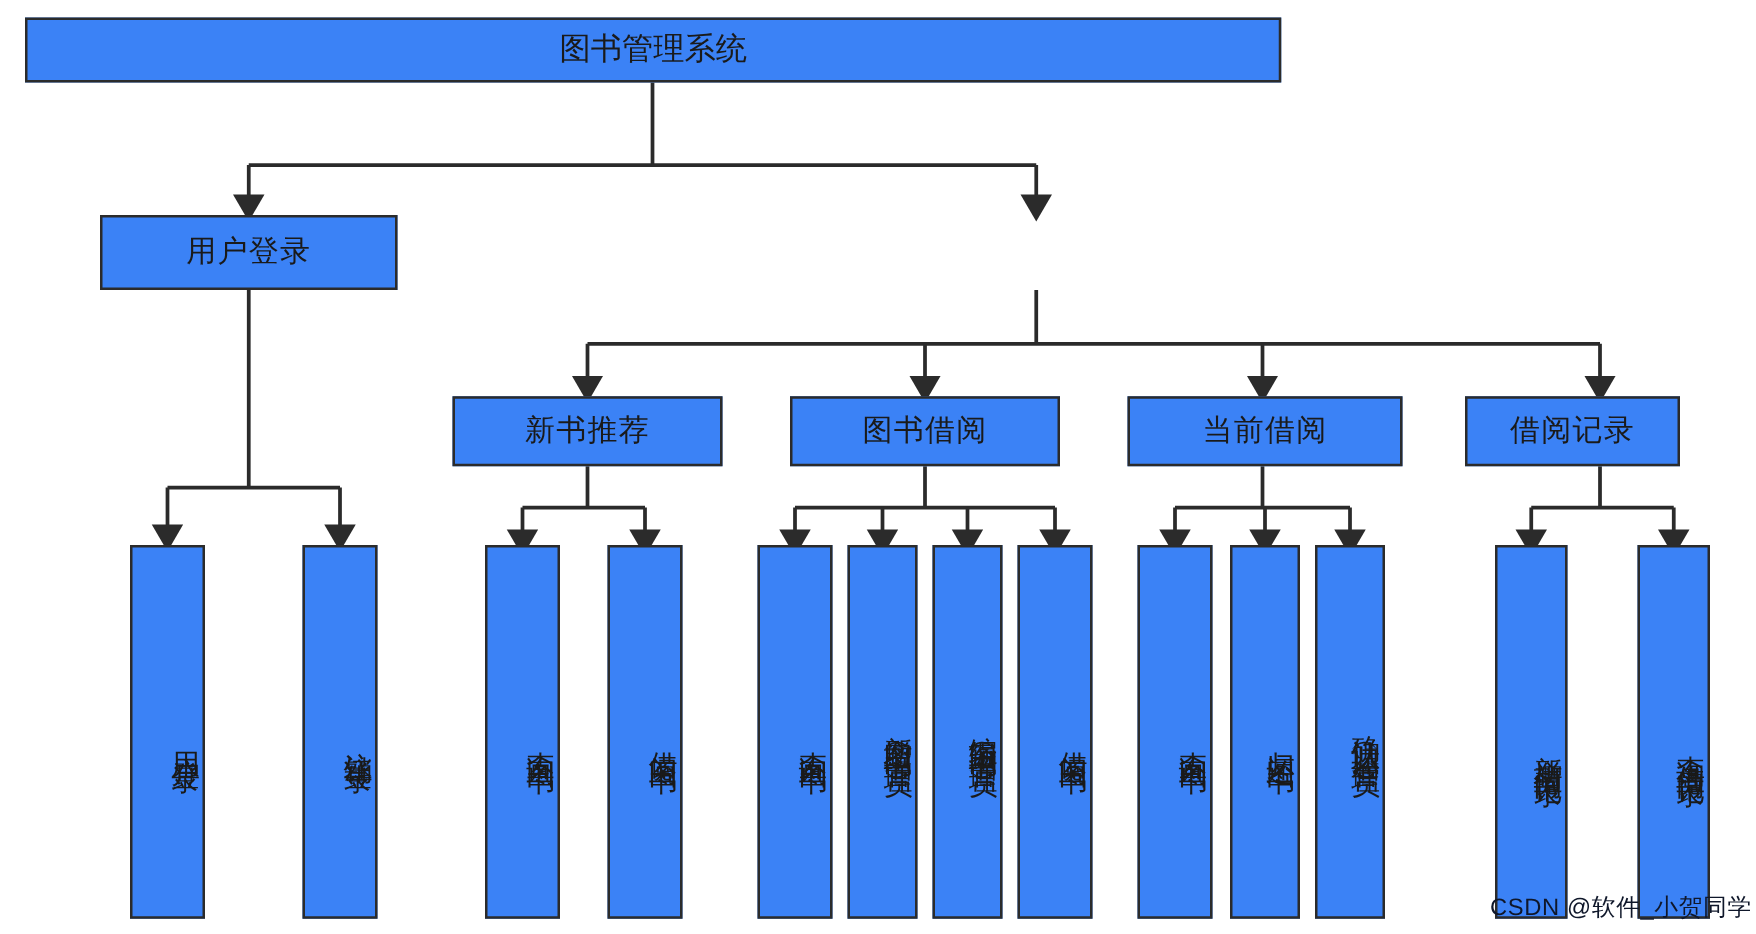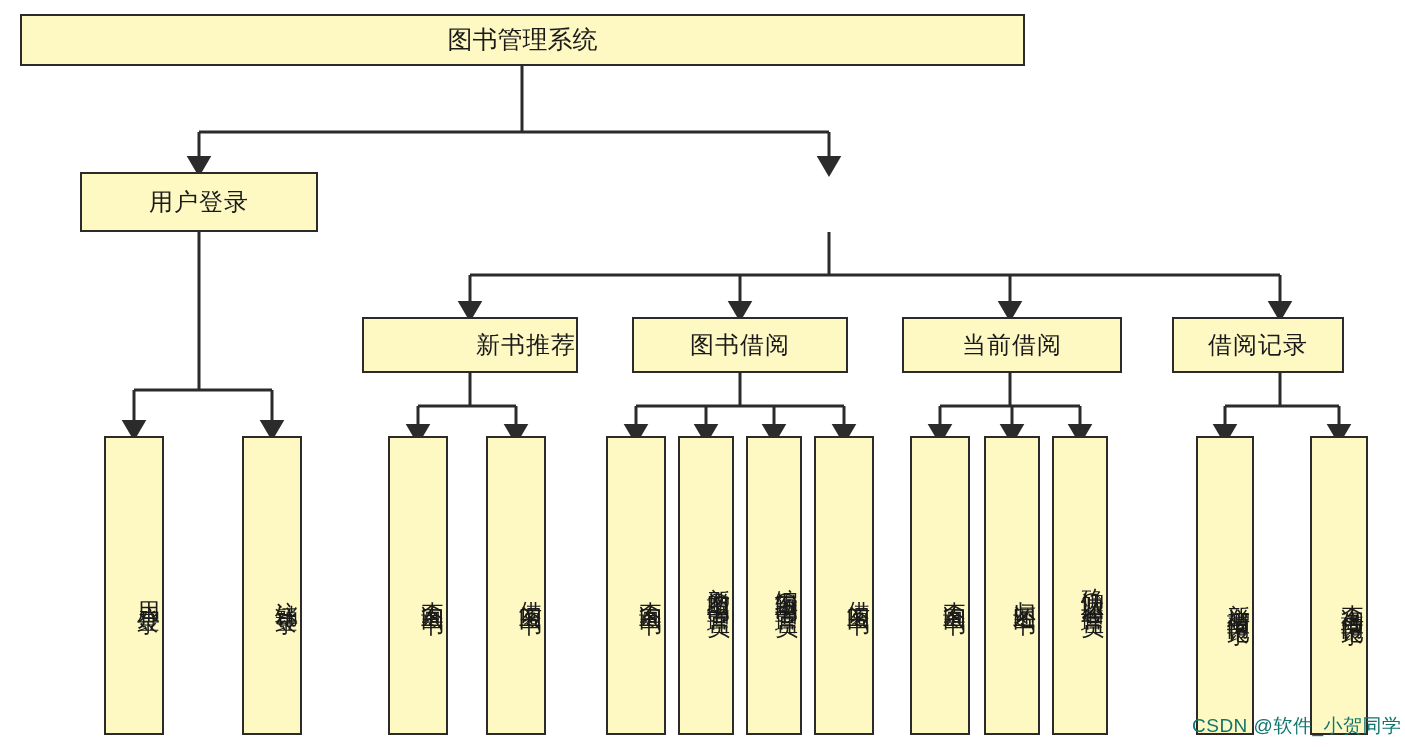--- a/index.html
+++ b/index.html
@@ -22,21 +22,21 @@
     left: 0;
     top: 0;
     width: 1405px;
     height: 747px;
     pointer-events: none;
   }
   .node {
     position: absolute;
     box-sizing: border-box;
     border: 2.5px solid #2b2b2b;
-    background: #fef9c3;
+    background: #3b82f6;
     display: flex;
     align-items: center;
     justify-content: center;
     color: #1a1a1a;
     line-height: 1.18;
   }
   .node.h {
     font-size: 24px;
     letter-spacing: 1px;
   }
@@ -53,21 +53,21 @@
     letter-spacing: 4px;
   }
   .node.v span {
     display: inline-block;
   }
   .watermark {
     position: absolute;
     left: 1192px;
     top: 713px;
     font-size: 19px;
-    color: #0f766e;
+    color: #0f172a;
     white-space: nowrap;
     letter-spacing: 0.5px;
   }
 </style>
 </head>
 <body>
 
 <div id="canvas">
 
   <svg class="wires" viewBox="0 0 1405 747" xmlns="http://www.w3.org/2000/svg">
@@ -121,21 +121,21 @@
   </svg>
 
   <div class="node root" style="left:20px; top:14px; width:1005px; height:52px;">
     <span>图书管理系统</span>
   </div>
 
   <div class="node h" style="left:80px; top:172px; width:238px; height:60px;">
     <span>用户登录</span>
   </div>
 
-  <div class="node h" style="left:362px; top:317px; width:216px; height:56px;justify-content:flex-end;">
+  <div class="node h" style="left:362px; top:317px; width:216px; height:56px;">
     <span>新书推荐</span>
   </div>
   <div class="node h" style="left:632px; top:317px; width:216px; height:56px;">
     <span>图书借阅</span>
   </div>
   <div class="node h" style="left:902px; top:317px; width:220px; height:56px;">
     <span>当前借阅</span>
   </div>
   <div class="node h" style="left:1172px; top:317px; width:172px; height:56px;">
     <span>借阅记录</span>

